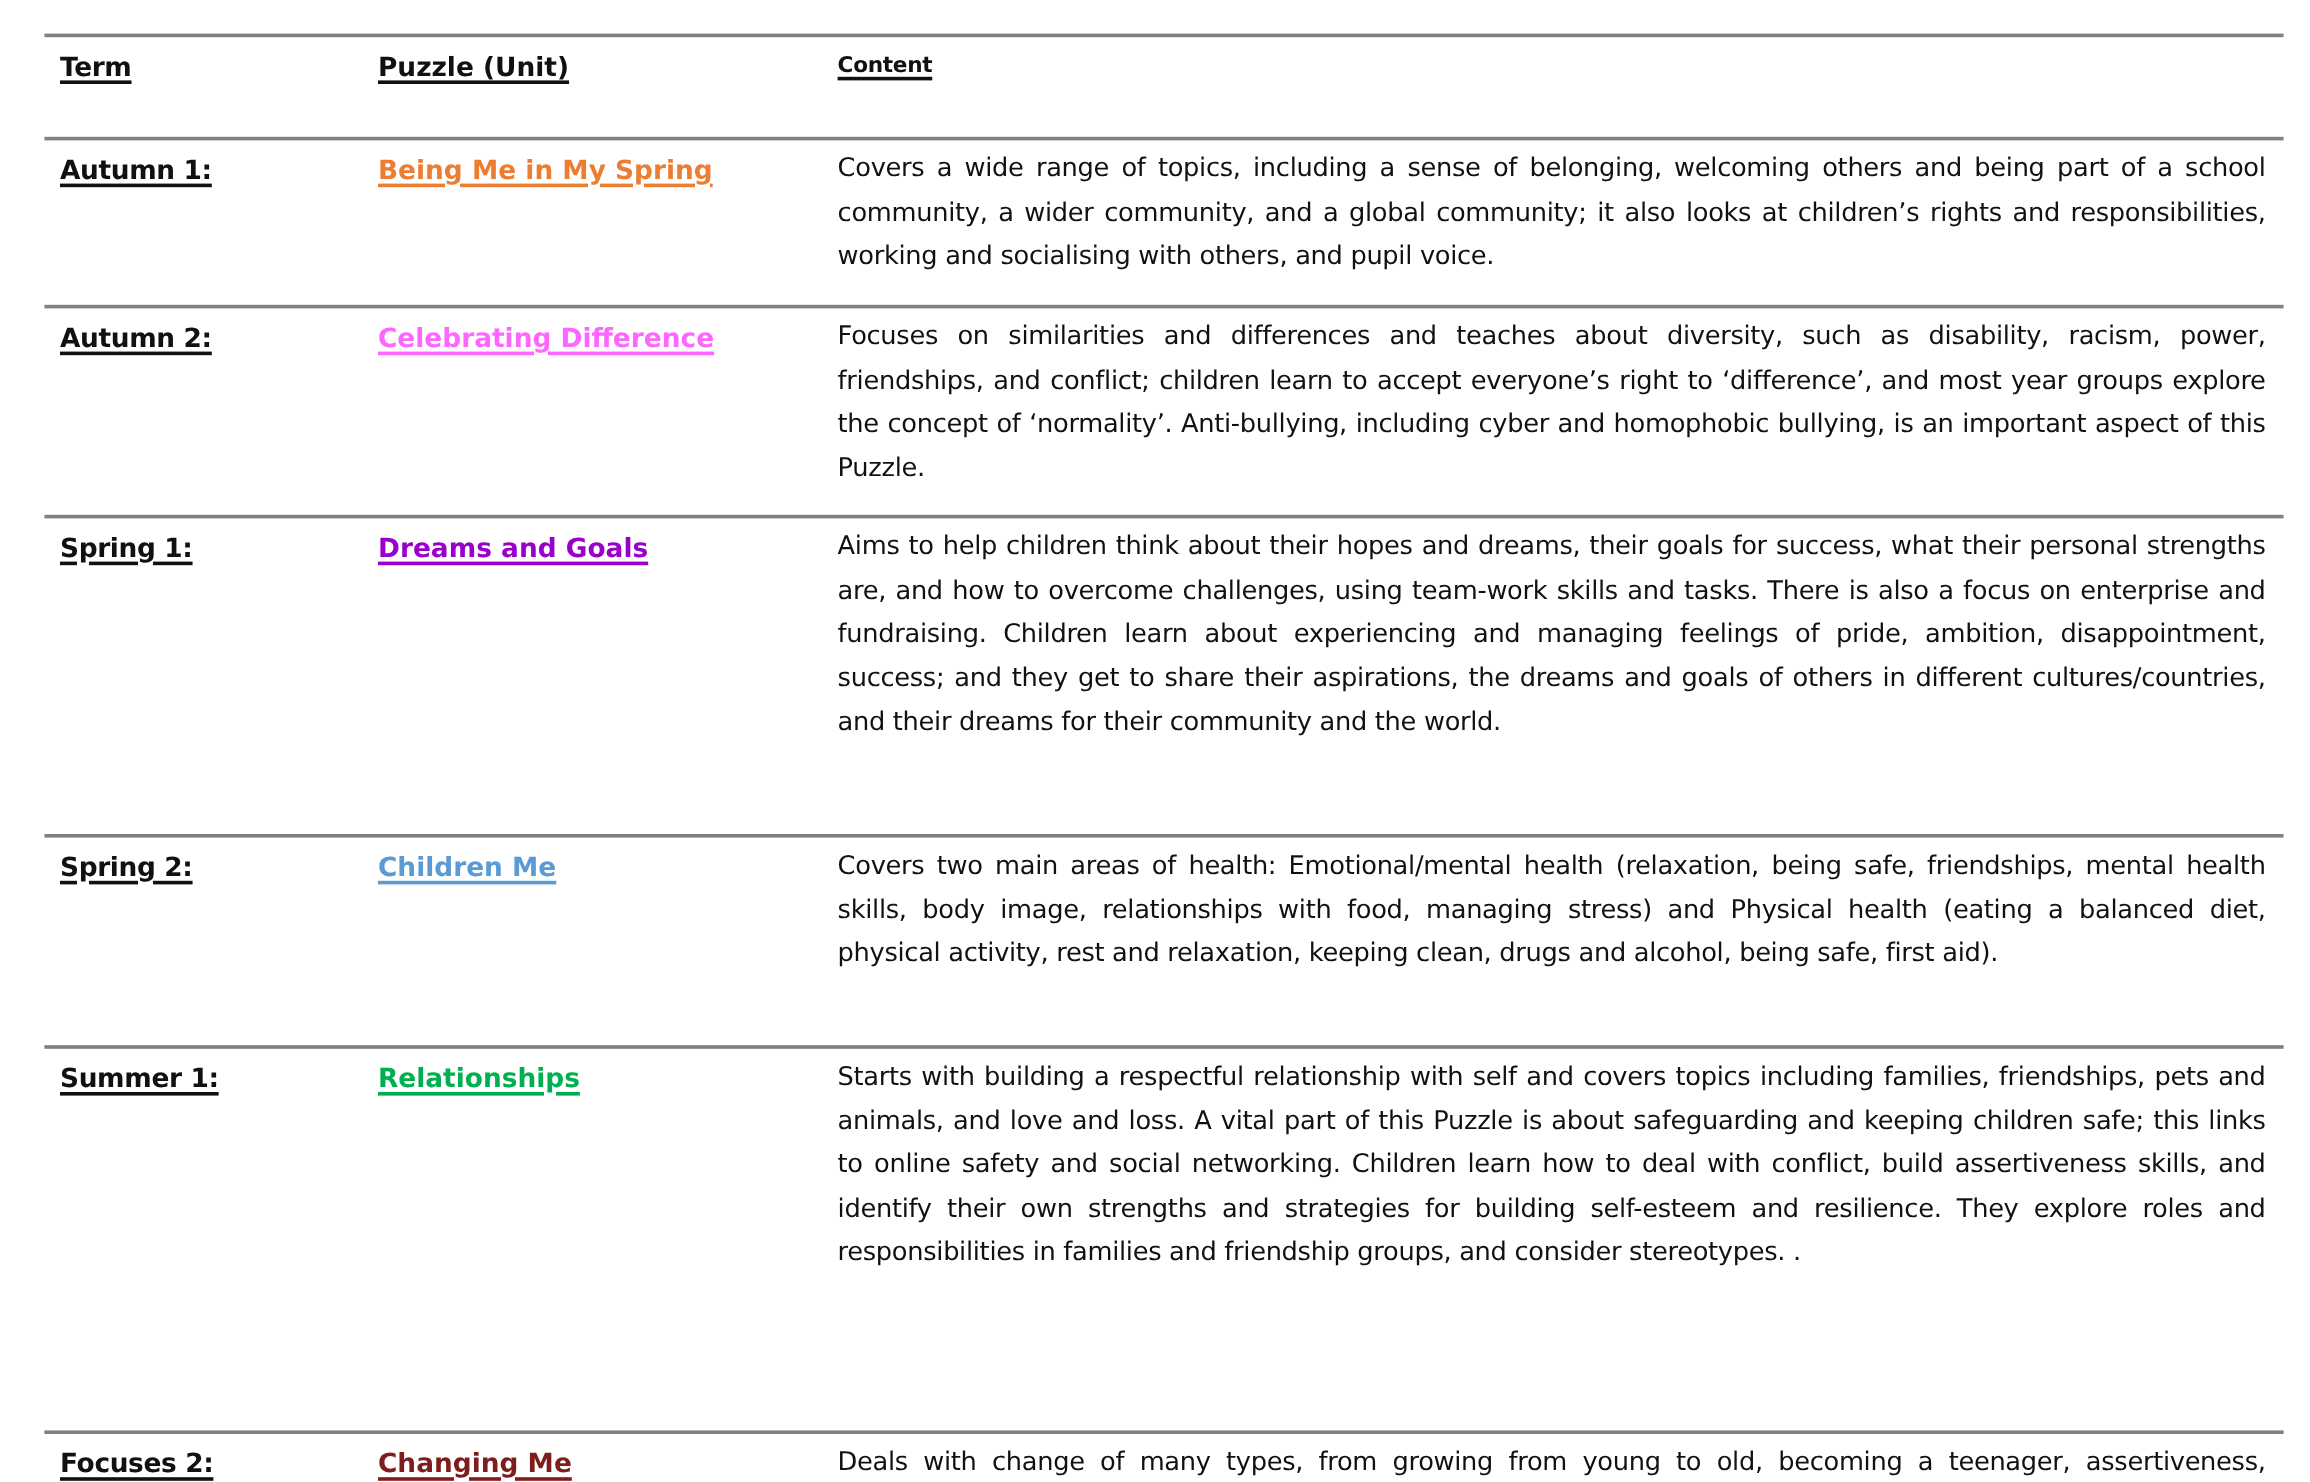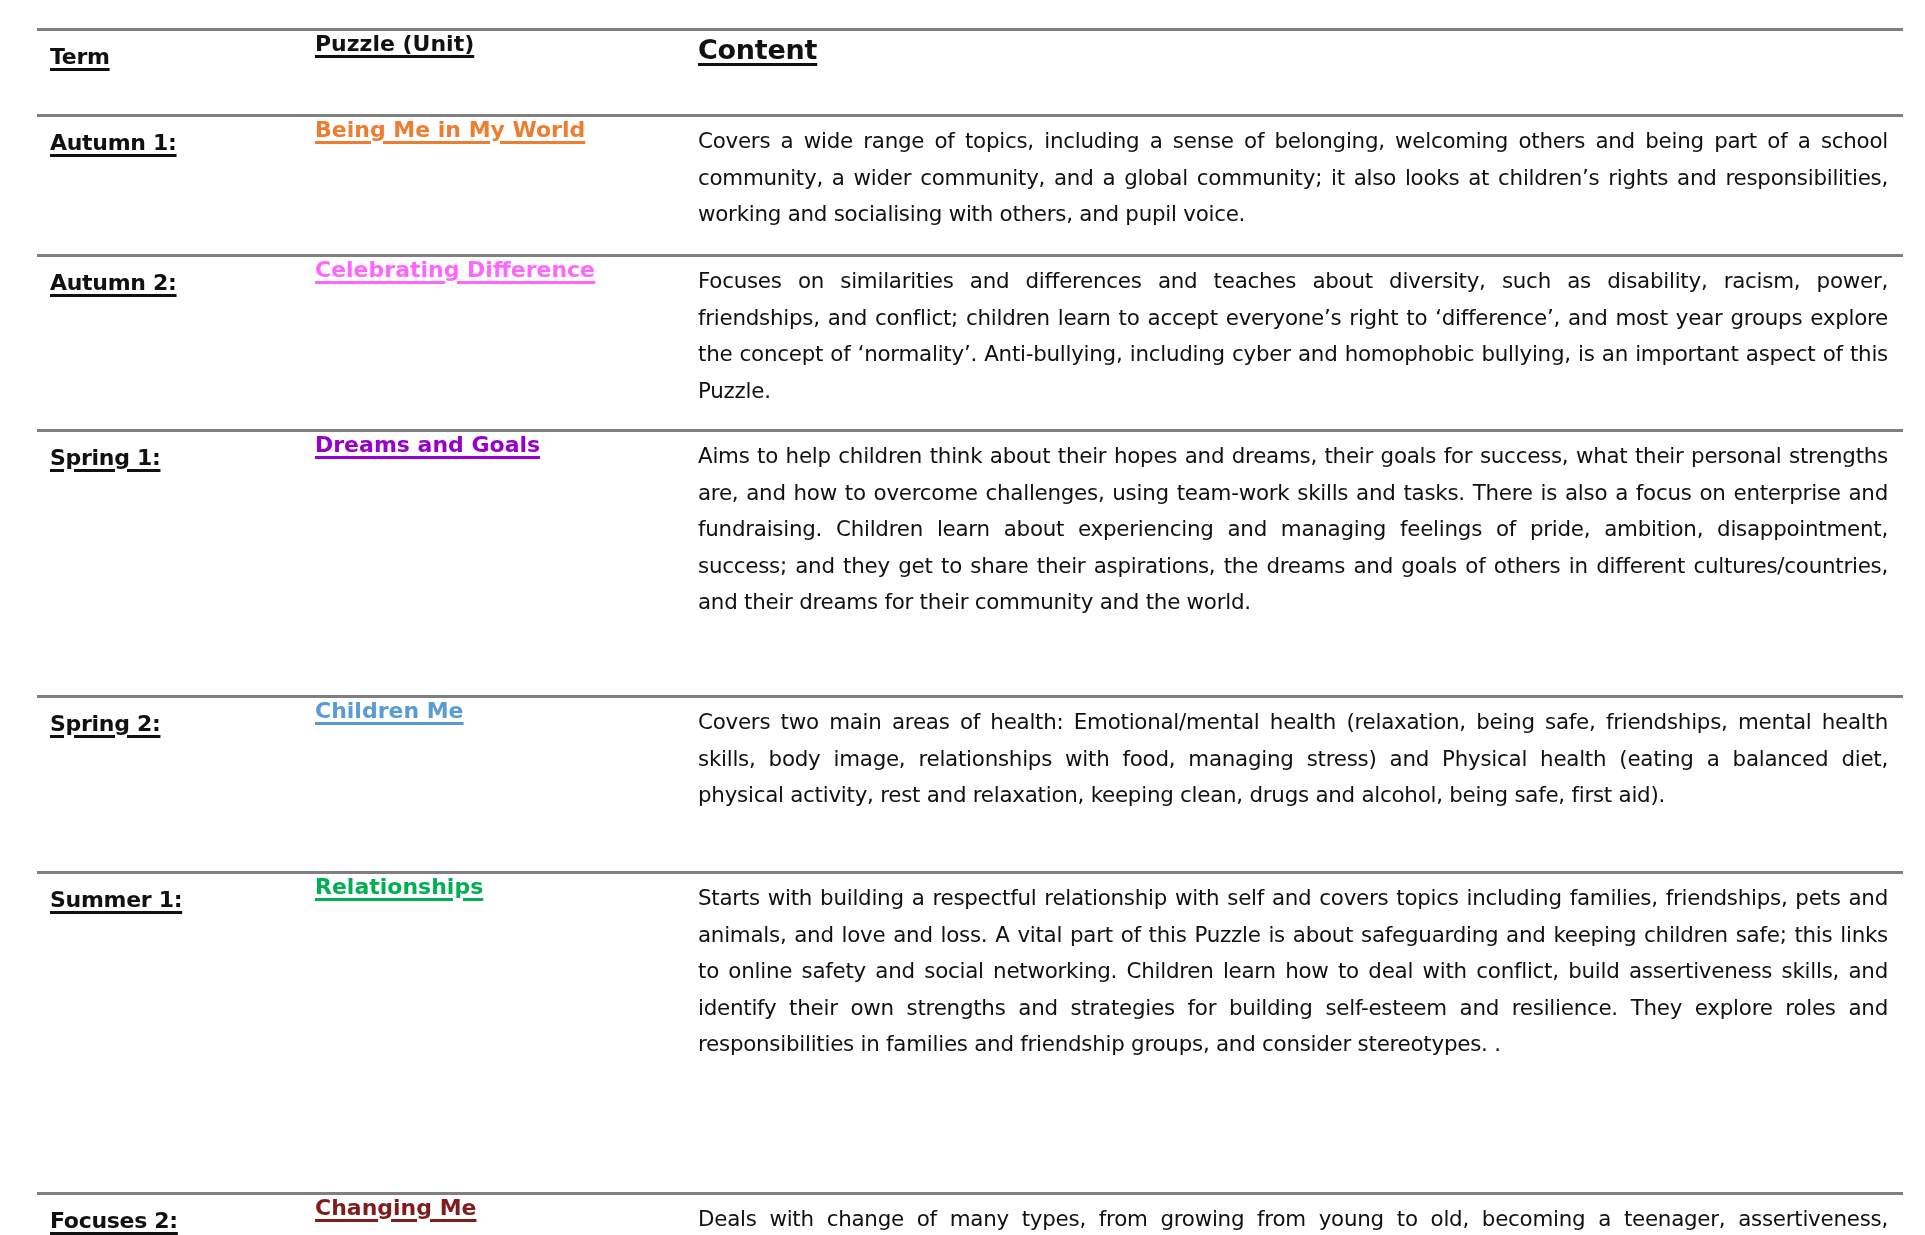--- a/index.html
+++ b/index.html
@@ -5,39 +5,39 @@
   html, body { margin: 0; padding: 0; background: #ffffff; }
   body { width: 1925px; height: 1235px; position: relative; overflow: hidden;
          font-family: "DejaVu Sans", sans-serif; color: #111111; }
   .table { position: absolute; left: 37px; top: 28px; width: 1866px; }
   .row { position: relative; border-top: 3px solid #808080; box-sizing: border-box; }
   .row.last { border-bottom: 3px solid #808080; }
   .cell { position: absolute; top: 0; }
   .term { left: 13px; width: 250px; font-weight: bold; font-size: 22px; text-decoration: underline;
           text-decoration-thickness: 3px; text-underline-offset: 4px; padding-top: 13px; letter-spacing: -0.3px; }
   .puzzle { left: 278px; width: 380px; font-weight: bold; font-size: 22px; text-decoration: underline;
-            text-decoration-thickness: 3px; text-underline-offset: 4px; }
+            text-decoration-thickness: 3px; text-underline-offset: 4px; padding-top: 13px; }
   .content { left: 661px; width: 1190px; font-size: 21.4px; line-height: 36.5px; text-align: justify;
              padding-top: 6px; letter-spacing: -0.25px; }
   .hdr .content { font-weight: bold; text-decoration: underline; text-decoration-thickness: 3px;
-                  text-underline-offset: 4px; font-size: 27px; padding-top: 3px; line-height: normal; }
+                  text-underline-offset: 4px; font-size: 18px; padding-top: 13px; line-height: normal; }
 </style>
 </head>
 <body>
 
 <div class="table">
   <div class="row hdr" style="height:86px">
     <div class="cell term">Term</div>
     <div class="cell puzzle" style="color:#111">Puzzle (Unit)</div>
     <div class="cell content">Content</div>
   </div>
 
   <div class="row" style="height:140px">
     <div class="cell term">Autumn 1:</div>
-    <div class="cell puzzle" style="color:#ED7D31">Being Me in My World</div>
+    <div class="cell puzzle" style="color:#ED7D31">Being Me in My Spring</div>
     <div class="cell content">Covers a wide range of topics, including a sense of belonging, welcoming others and being part of a school community, a wider community, and a global community; it also looks at children’s rights and responsibilities, working and socialising with others, and pupil voice.</div>
   </div>
 
   <div class="row" style="height:175px">
     <div class="cell term">Autumn 2:</div>
     <div class="cell puzzle" style="color:#FF66FF">Celebrating Difference</div>
     <div class="cell content">Focuses on similarities and differences and teaches about diversity, such as disability, racism, power, friendships, and conflict; children learn to accept everyone’s right to ‘difference’, and most year groups explore the concept of ‘normality’. Anti-bullying, including cyber and homophobic bullying, is an important aspect of this Puzzle.</div>
   </div>
 
   <div class="row" style="height:266px">

